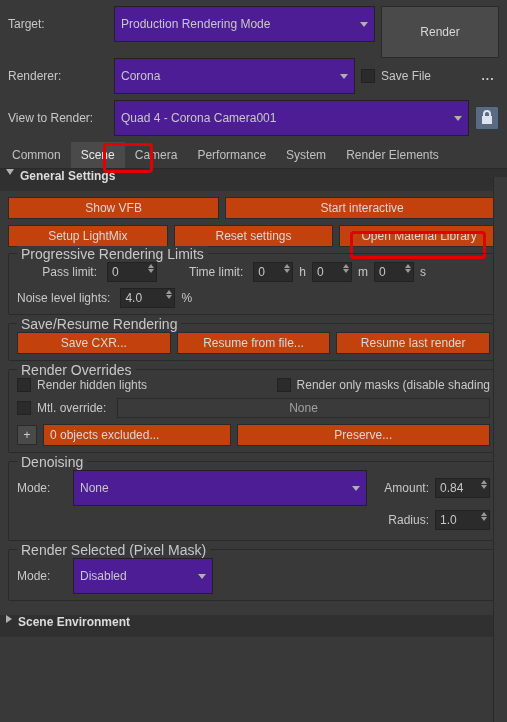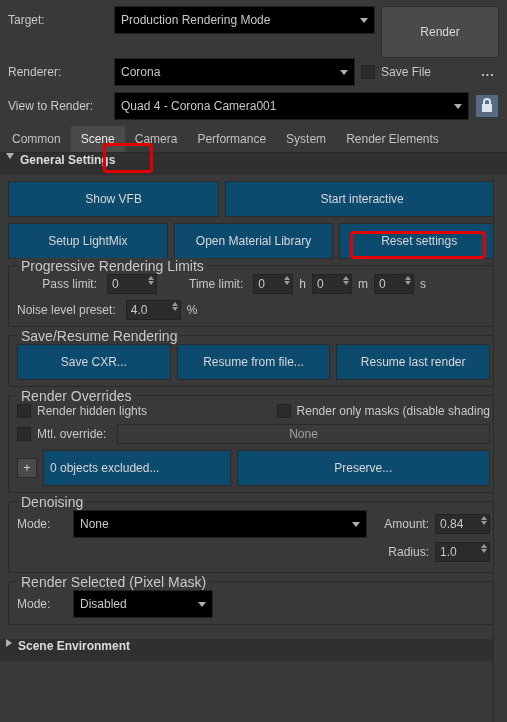--- a/index.html
+++ b/index.html
@@ -1,23 +1,23 @@
 <!DOCTYPE html>
 <html><head>
 <meta charset="utf-8">
 <style>
   * { box-sizing: border-box; margin: 0; padding: 0; font-family: "Segoe UI", Tahoma, sans-serif; }
   body { width: 507px; height: 722px; background: #393939; color: #c8c8c8; font-size: 12px; overflow: hidden; position: relative; }
   .panel { padding: 6px 8px 0 8px; }
   .row { display: flex; align-items: center; margin-bottom: 6px; gap: 6px; }
   .label-col { width: 100px; color: #c8c8c8; }
-  .dropdown { background: #000000; border: 1px solid #222; height: 28px; display: flex; align-items: center; padding: 4px 6px; color: #c8c8c8; position: relative; flex: 1; }
+  .dropdown { background: #4c1d95; border: 1px solid #222; height: 36px; display: flex; align-items: center; padding: 4px 6px; color: #c8c8c8; position: relative; flex: 1; }
   .dropdown.dim { color: #8a8a8a; }
   .dropdown-caret { position: absolute; right: 6px; width: 0; height: 0; border-left: 4px solid transparent; border-right: 4px solid transparent; border-top: 5px solid #b0b0b0; }
-  .btn { background: #0c4a6e; border: 1px solid #2a2a2a; height: 36px; display: flex; align-items: center; justify-content: center; color: #d8d8d8; cursor: pointer; }
+  .btn { background: #c2410c; border: 1px solid #2a2a2a; height: 22px; display: flex; align-items: center; justify-content: center; color: #d8d8d8; cursor: pointer; }
   .btn.big { height: 52px; width: 118px; background: #4a4a4a; }
   .checkbox { width: 14px; height: 14px; background: #2b2b2b; border: 1px solid #222; display: inline-block; margin-right: 6px; flex-shrink: 0; }
   .dots { width: 22px; text-align: center; color: #d0d0d0; font-weight: bold; letter-spacing: 1px; }
   .top-grid { display: flex; gap: 6px; }
   .top-left { flex: 1; }
   .tabs { display: flex; border-bottom: 1px solid #2a2a2a; margin-top: 4px; padding-left: 2px; }
   .tab { padding: 6px 10px; color: #c0c0c0; cursor: pointer; position: relative; }
   .tab.active { background: #4a4a4a; color: #e8e8e8; }
   .hl-red { position: absolute; border: 3px solid #e40000; border-radius: 4px; pointer-events: none; }
   .section-header { background: #303030; height: 22px; display: flex; padding: 0 6px; color: #dcdcdc; font-weight: bold; cursor: pointer; }
@@ -106,22 +106,22 @@
   <span>General Settings</span>
 </div>
 <div class="section-body">
 
   <div class="btn-row">
     <div class="btn">Show VFB</div>
     <div class="btn" style="flex:1.3">Start interactive</div>
   </div>
   <div class="btn-row">
     <div class="btn">Setup LightMix</div>
+    <div class="btn">Reset settings</div>
     <div class="btn">Open Material Library</div>
-    <div class="btn">Reset settings</div>
   </div>
   <div class="hl-red" style="left:350px; top:231px; width:136px; height:28px;"></div>
 
   <div class="group">
     <div class="group-title">Progressive Rendering Limits</div>
     <div class="inline-flex" style="margin-bottom:6px; flex-wrap:wrap;">
       <span class="inline-label" style="width:80px; text-align:right;">Pass limit:</span>
       <div class="spinner">
         <span>0</span>
         <span class="spinner-arrows">
@@ -150,21 +150,21 @@
       <div class="spinner" style="width:40px">
         <span>0</span>
         <span class="spinner-arrows">
             <span class="sp-up"></span>
             <span class="sp-down"></span>
           </span>
       </div>
       <span>s</span>
     </div>
     <div class="inline-flex">
-      <span class="inline-label">Noise level preset:</span>
+      <span class="inline-label">Noise level lights:</span>
       <div class="spinner" style="width:55px">
         <span>4.0</span>
         <span class="spinner-arrows">
             <span class="sp-up"></span>
             <span class="sp-down"></span>
           </span>
       </div>
       <span>%</span>
     </div>
   </div>

